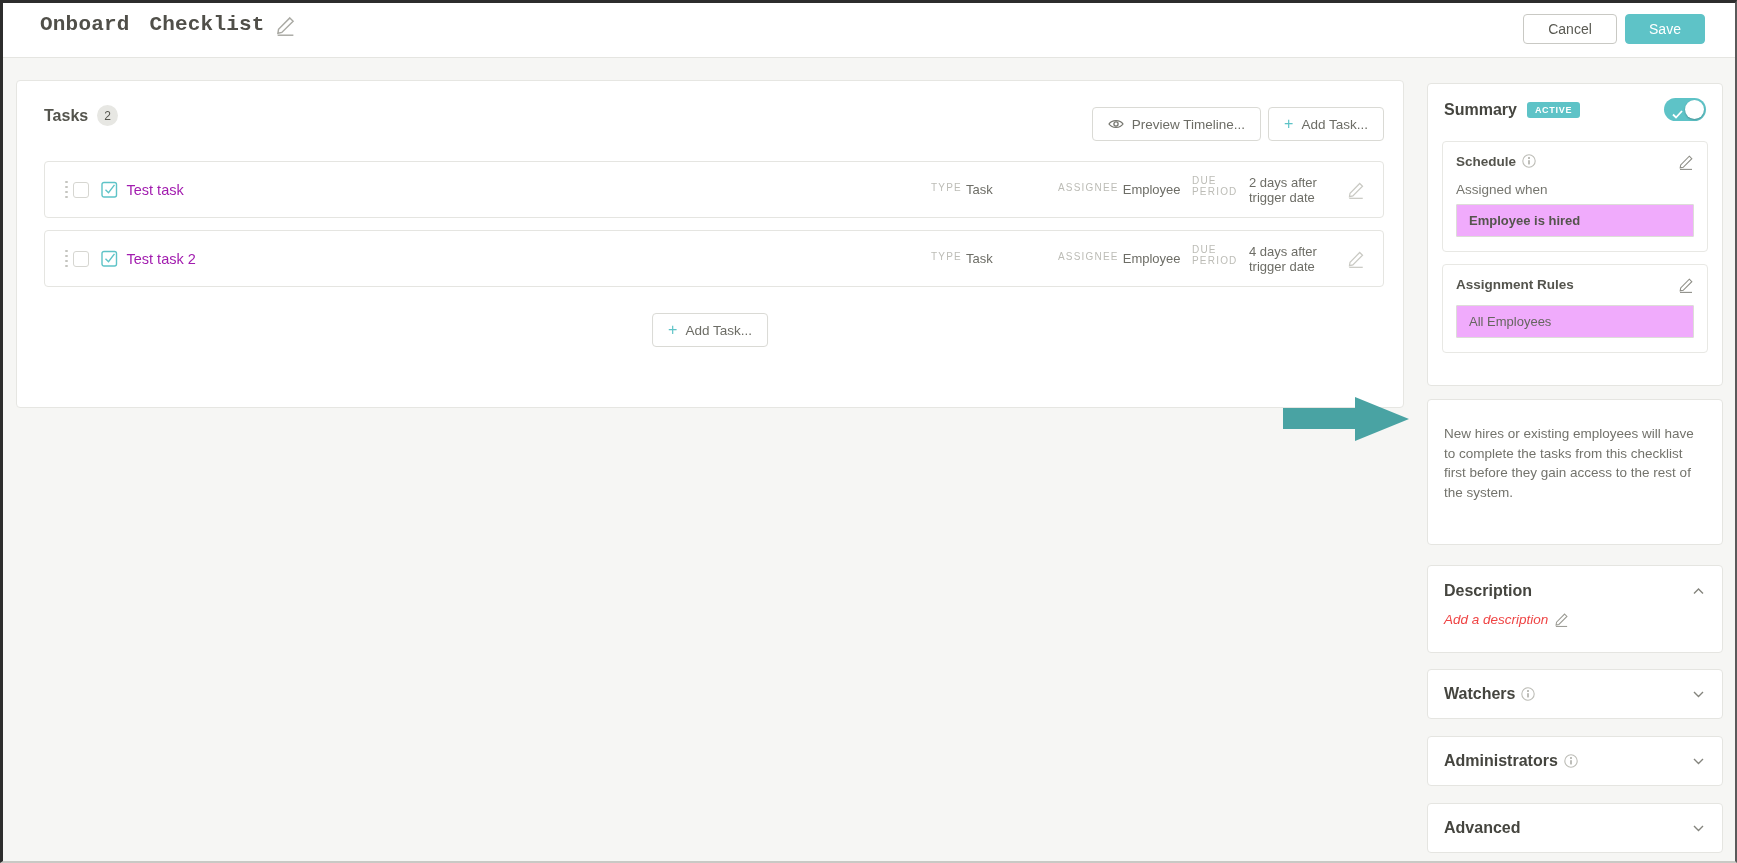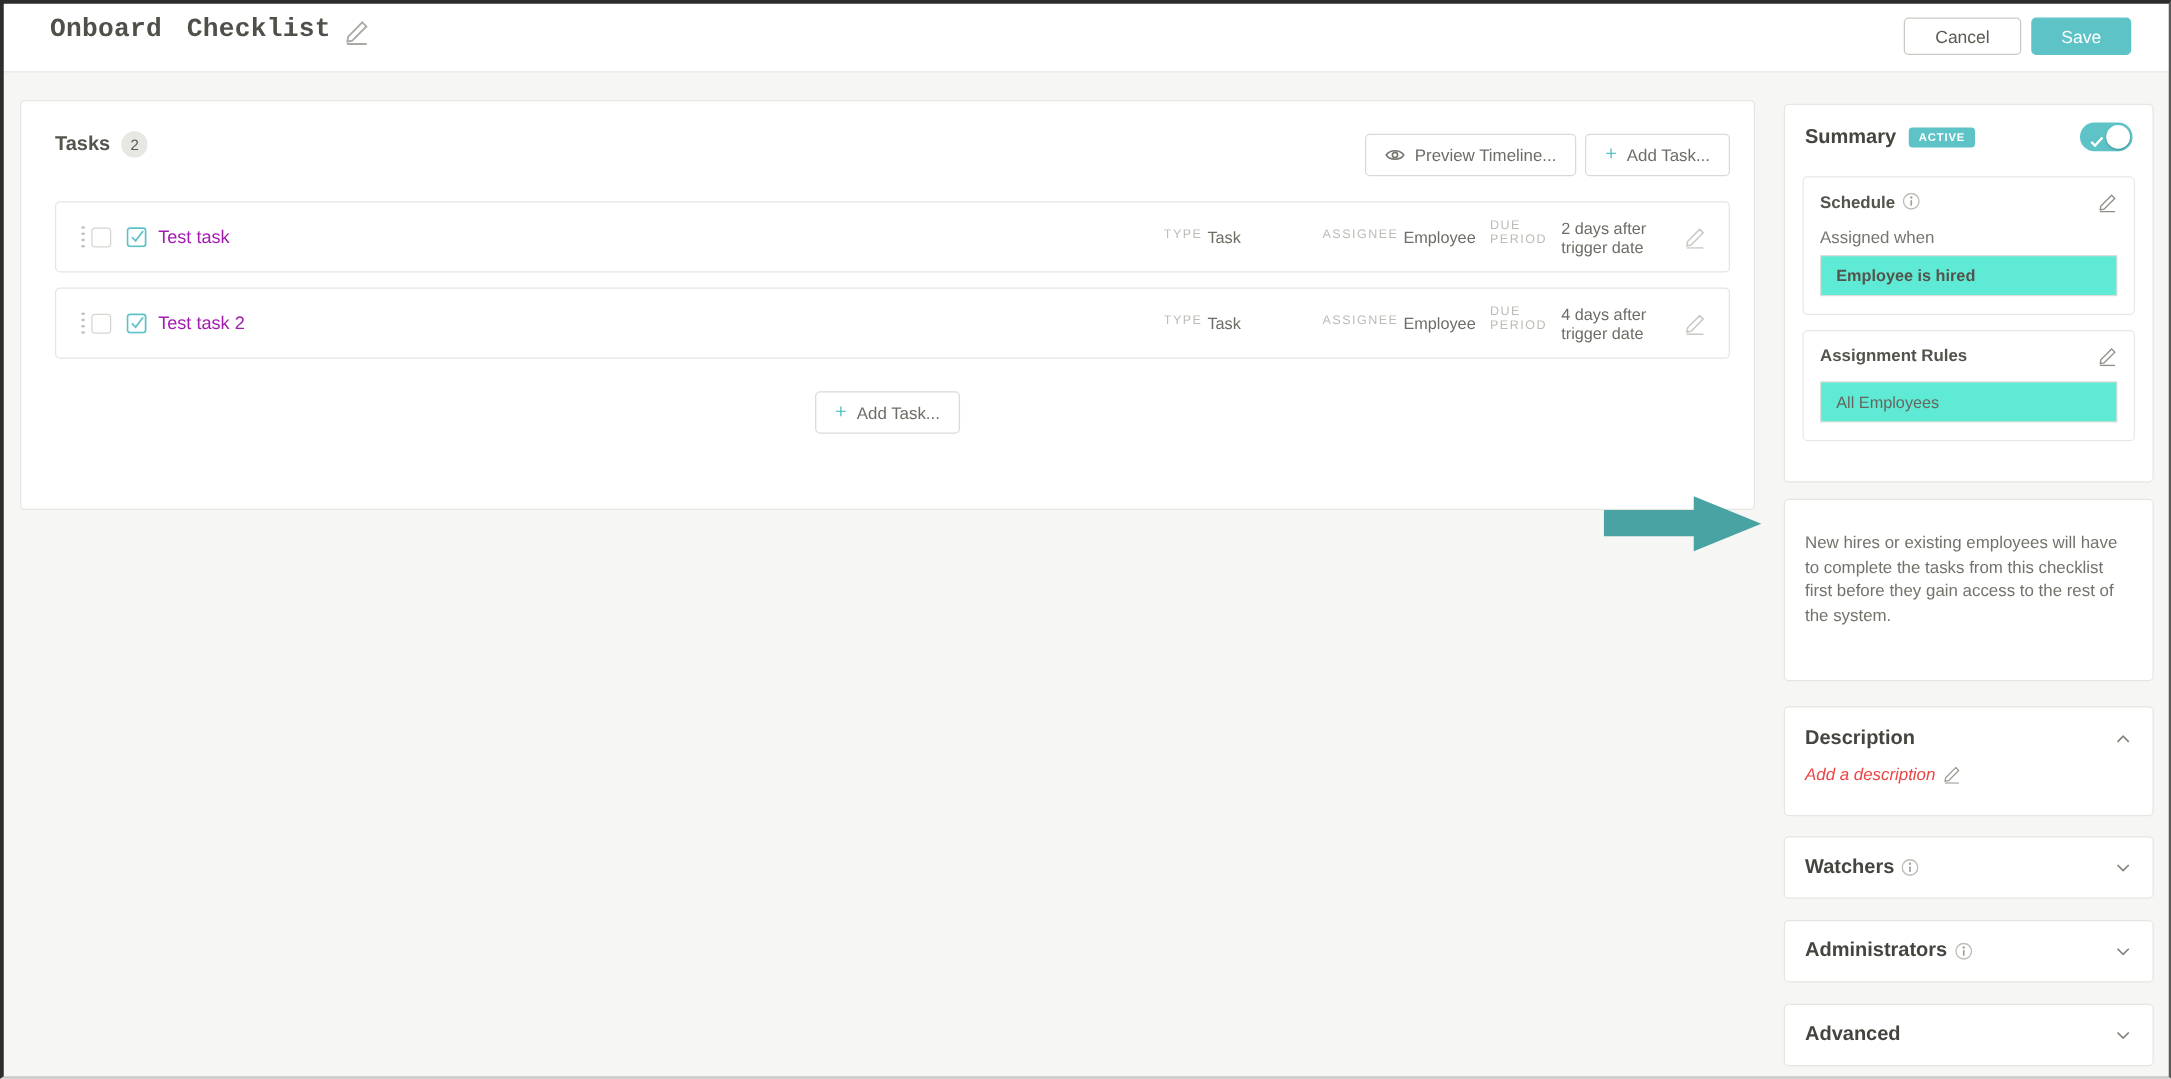--- a/index.html
+++ b/index.html
@@ -86,21 +86,21 @@
   .toggle-off .tg-x { position:absolute; right:7px; top:7px; }
   .ml-auto { margin-left:auto; }
 
   .subcard { margin:0 14px; border:1px solid #e8e8e4; border-radius:4px; padding:12px 13px 14px; }
   .subcard-schedule { margin-top:20px; }
   .subcard-rules { margin-top:12px; }
   .subcard-head { display:flex; gap:6px; }
   .subcard-title { font-size:13.5px; font-weight:700; color:#54544d; }
   .assigned-label { margin-top:12px; font-size:13.5px; color:#76766f; }
   .value-box { margin-top:7px; border:1px solid #dddDD8; border-radius:1px; padding:8px 12px;
-               font-size:13px; background:#5eead4; }
+               font-size:13px; background:#f0abfc; }
   .value-strong { font-weight:700; color:#54544d; }
   .value-normal { color:#66665f; }
 
   .mandatory-card { margin-top:13px; height:146px; padding:14px 16px 0; }
   .mandatory-head { display:flex; align-items:center; }
   .mandatory-head .toggle { margin-left:24px; }
   .side-text { margin-top:10px; font-size:13.5px; line-height:19.5px; color:#73736c; }
   .chevron-btn { cursor:pointer; display:inline-flex; padding:2px; }
 
   .description-card { margin-top:20px; height:88px; padding:16px 16px 0; }

